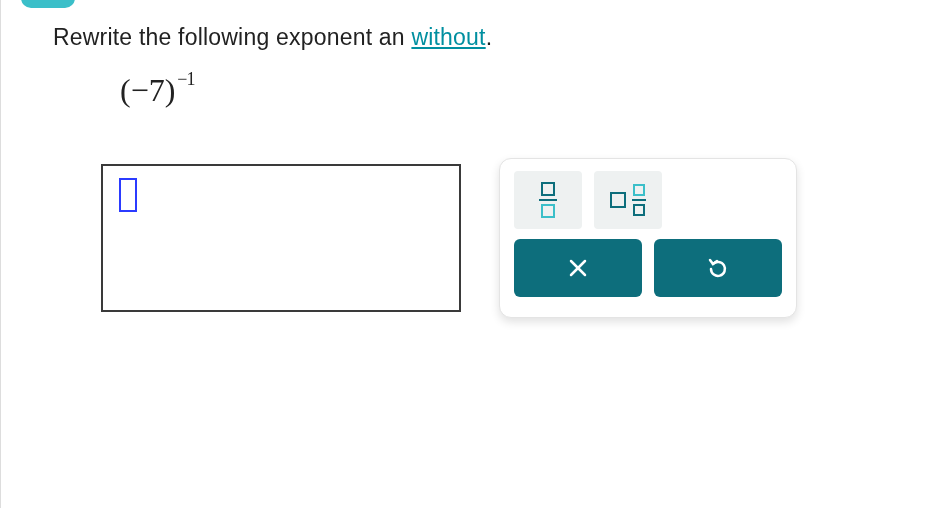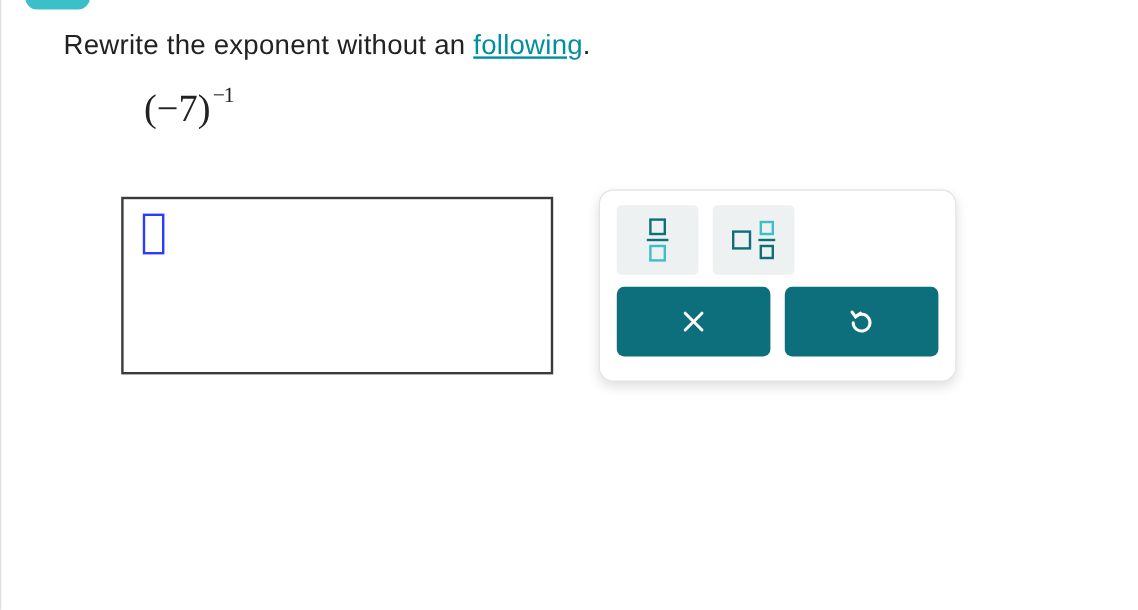--- a/index.html
+++ b/index.html
@@ -125,21 +125,21 @@
     cursor: pointer;
   }
   .action-btn svg { stroke: #fff; }
 </style>
 </head>
 <body>
 
 <div class="check-tab"></div>
 
 <div class="prompt">
-  <span>Rewrite the exponent without an </span><a href="#">following</a><span>.</span>
+  <span>Rewrite the following exponent an </span><a href="#">without</a><span>.</span>
 </div>
 
 <div class="expr">
   <span>(−7)</span><span class="sup">−1</span>
 </div>
 
 <div class="answer-box">
   <div class="cursor-box"></div>
 </div>
 

